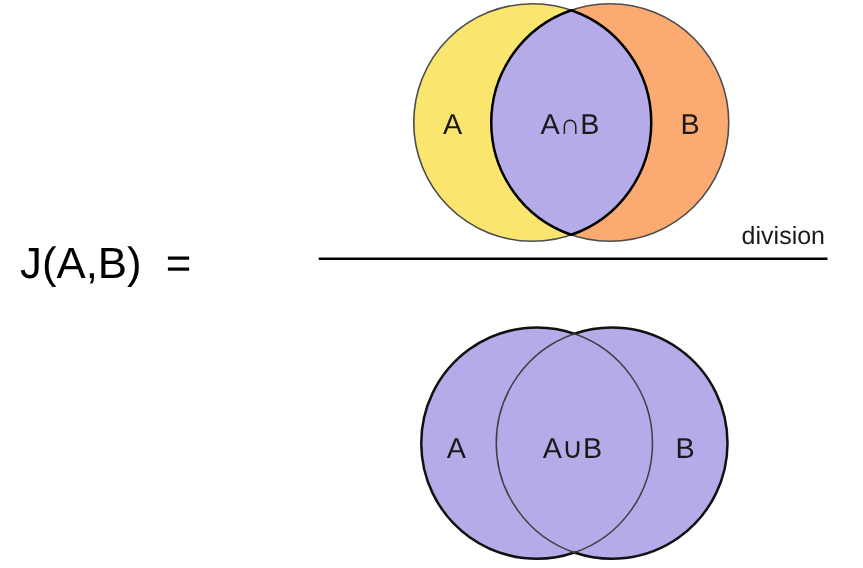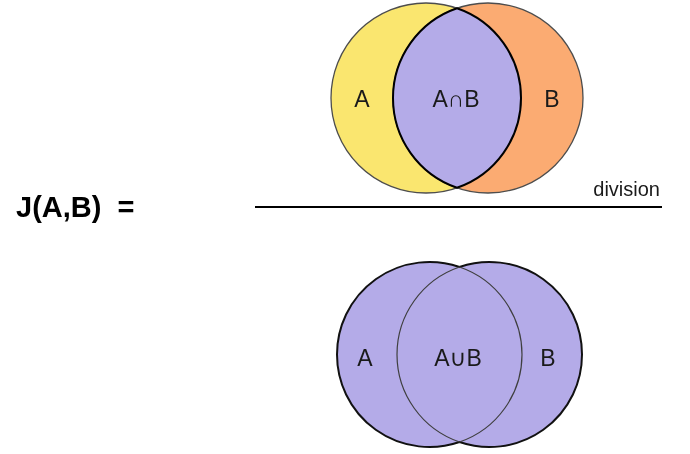--- a/index.html
+++ b/index.html
@@ -12,22 +12,22 @@
     width: 690px;
     height: 454px;
     background: #ffffff;
     overflow: hidden;
     font-family: "Liberation Sans", "DejaVu Sans", sans-serif;
   }
   .formula-label {
     position: absolute;
     left: 16px;
     top: 191px;
-    font-size: 29px;
-    font-weight: 700;
+    font-size: 35px;
+    font-weight: 400;
     color: #000000;
     white-space: pre;
     letter-spacing: 0px;
   }
   .division-annotation {
     position: absolute;
     right: 30px;
     top: 178px;
     font-size: 20px;
     font-weight: 300;

